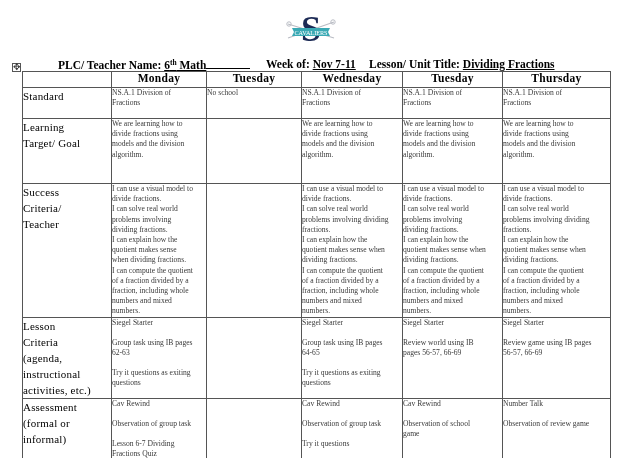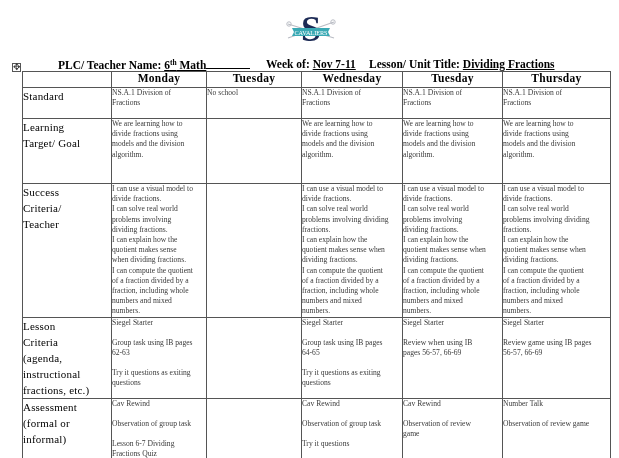--- a/index.html
+++ b/index.html
@@ -277,21 +277,21 @@
           <span class="line">numbers and mixed</span>
           <span class="line">numbers.</span>
         </td>
       </tr>
   <tr style="height:73px;">
         <td class="rowlabel">
           <span class="line">Lesson</span>
           <span class="line">Criteria</span>
           <span class="line">(agenda,</span>
           <span class="line">instructional</span>
-          <span class="line">fractions, etc.)</span>
+          <span class="line">activities, etc.)</span>
         </td>
         <td class="cell">
           <span class="line">Siegel Starter</span>
           <span class="gap"></span>
           <span class="line">Group task using IB pages</span>
           <span class="line">62-63</span>
           <span class="gap"></span>
           <span class="line">Try it questions as exiting</span>
           <span class="line">questions</span>
         </td>
@@ -301,21 +301,21 @@
           <span class="gap"></span>
           <span class="line">Group task using IB pages</span>
           <span class="line">64-65</span>
           <span class="gap"></span>
           <span class="line">Try it questions as exiting</span>
           <span class="line">questions</span>
         </td>
         <td class="cell">
           <span class="line">Siegel Starter</span>
           <span class="gap"></span>
-          <span class="line">Review when using IB</span>
+          <span class="line">Review world using IB</span>
           <span class="line">pages 56-57, 66-69</span>
         </td>
         <td class="cell">
           <span class="line">Siegel Starter</span>
           <span class="gap"></span>
           <span class="line">Review game using IB pages</span>
           <span class="line">56-57, 66-69</span>
         </td>
       </tr>
   <tr style="height:84px;">
@@ -339,21 +339,21 @@
           <span class="line">Observation of group task</span>
           <span class="gap"></span>
           <span class="line">Try it questions</span>
           <span class="gap"></span>
           <span class="line">Lesson 6-7 Dividing</span>
           <span class="line">Fractions Quiz</span>
         </td>
         <td class="cell">
           <span class="line">Cav Rewind</span>
           <span class="gap"></span>
-          <span class="line">Observation of review</span>
+          <span class="line">Observation of school</span>
           <span class="line">game</span>
           <span class="gap"></span>
           <span class="gap"></span>
           <span class="line">Lesson 6-7 Dividing</span>
           <span class="line">Fractions Quiz</span>
         </td>
         <td class="cell">
           <span class="line">Number Talk</span>
           <span class="gap"></span>
           <span class="line">Observation of review game</span>

